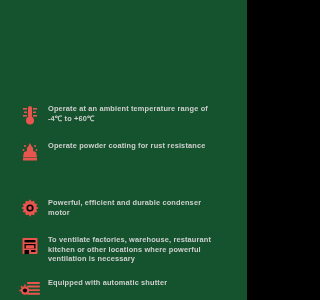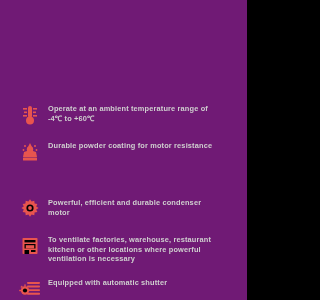--- a/index.html
+++ b/index.html
@@ -14,21 +14,21 @@
     font-family: "Liberation Sans", sans-serif;
     -webkit-font-smoothing: antialiased;
   }
 
   #feature-panel {
     position: absolute;
     left: 0;
     top: 0;
     width: 247px;
     height: 300px;
-    background: #701a75;
+    background: #14532d;
   }
 
   
   #top-spacer {
     height: 100px;
     width: 100%;
   }
 
   #feature-list {
     padding: 0 8px 0 14px;
@@ -109,21 +109,21 @@
             <circle cx="11" cy="8.5" r="3.2"></circle>
             <path d="M5 11 Q11 8 17 11 L18 16 L4 16 Z"></path>
             <rect x="4" y="16.5" width="14" height="3" rx="0.6"></rect>
             <circle cx="6" cy="5" r="1"></circle>
             <circle cx="16" cy="5" r="1"></circle>
             <circle cx="4.5" cy="9" r="0.9"></circle>
             <circle cx="17.5" cy="9" r="0.9"></circle>
           </g>
         </svg>
       </div>
-      <div class="feature-text">Durable powder coating for motor resistance</div>
+      <div class="feature-text">Operate powder coating for rust resistance</div>
     </div>
 
     <div class="feature-row row-motor">
       <div class="feature-icon">
         <svg width="22" height="22" viewBox="0 0 22 22" aria-hidden="true">
           <g fill="#e8554e">
             <path d="M11 1.2 L12.6 3.6 L15.3 2.8 L15.6 5.6 L18.4 5.9 L17.2 8.4 L19.6 10 L17.2 11.6 L18.4 14.1 L15.6 14.4 L15.3 17.2 L12.6 16.4 L11 18.8 L9.4 16.4 L6.7 17.2 L6.4 14.4 L3.6 14.1 L4.8 11.6 L2.4 10 L4.8 8.4 L3.6 5.9 L6.4 5.6 L6.7 2.8 L9.4 3.6 Z"></path>
           </g>
           <circle cx="11" cy="10" r="3.6" fill="#000000"></circle>
           <circle cx="11" cy="10" r="1.9" fill="#e8554e"></circle>

